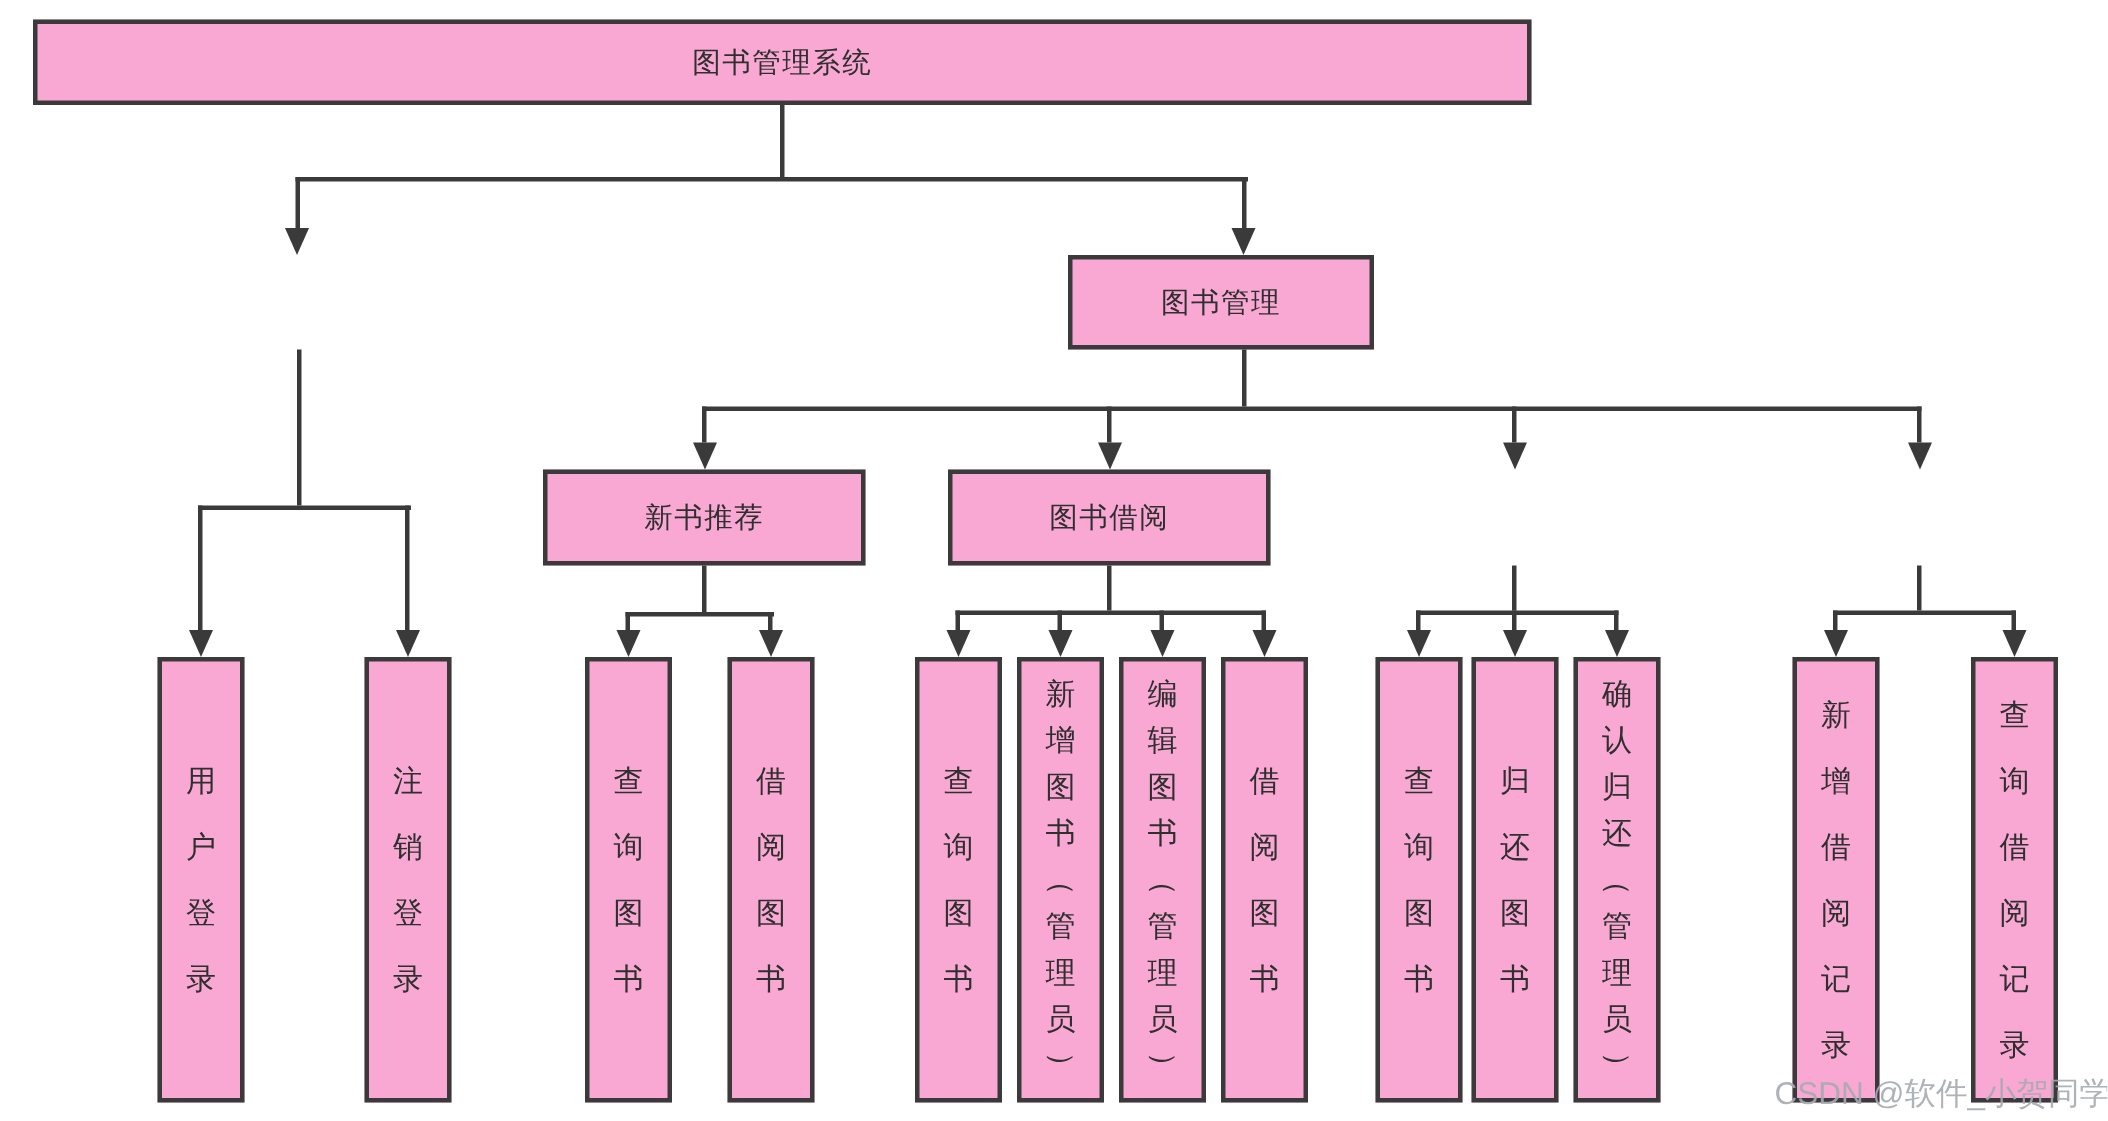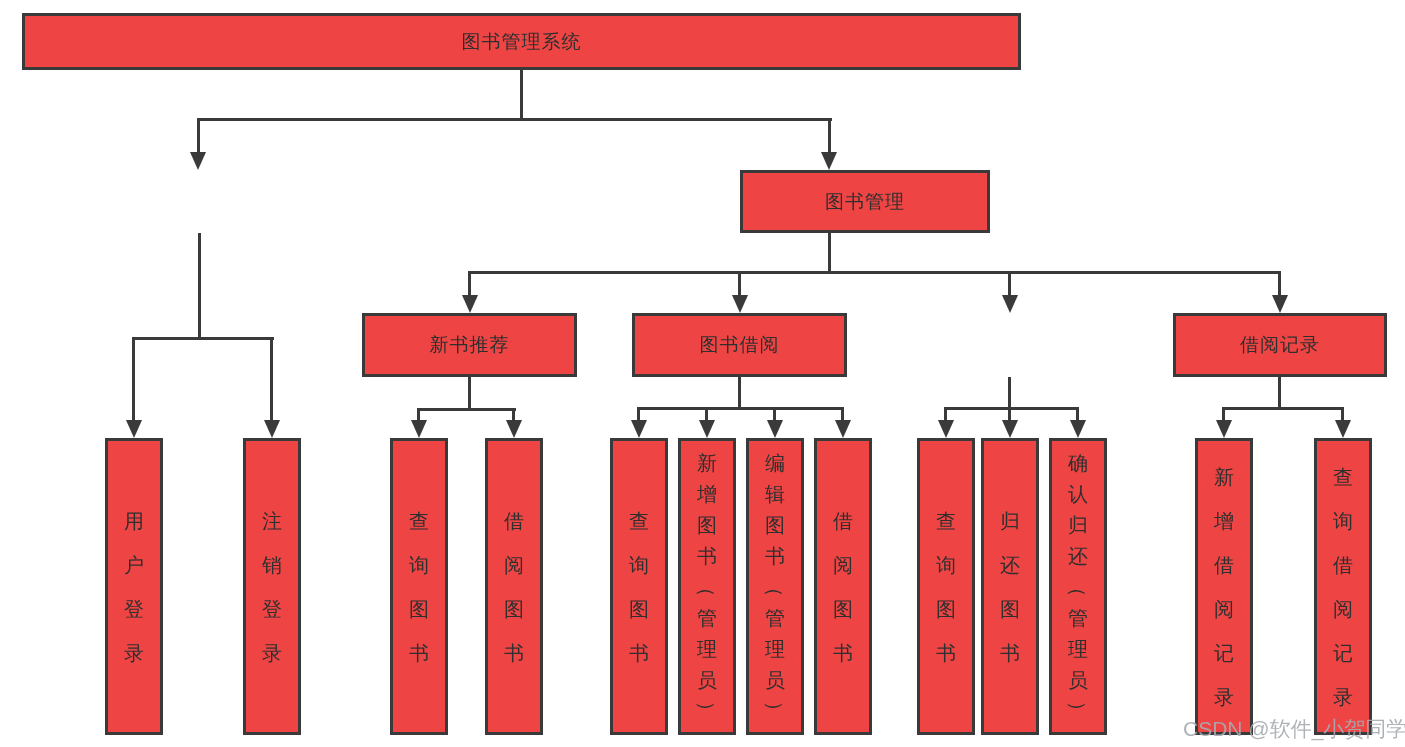--- a/index.html
+++ b/index.html
@@ -12,21 +12,21 @@
   .stage{
     position:relative;
     width:1405px;height:747px;
     background:var(--bg);
     font-family:"Liberation Sans","DejaVu Sans",sans-serif;
     color:var(--text);
     overflow:hidden;
   }
   .box{
     position:absolute;
-    background:#ef4444;
+    background:#f9a8d4;
     border:3px solid var(--line);
     box-sizing:border-box;
     display:flex;align-items:center;justify-content:center;
     font-size:19px;
     letter-spacing:1px;
     color:var(--text);
   }
   .vbox{
     flex-direction:column;
     letter-spacing:0;
@@ -62,21 +62,21 @@
     <span>图书管理系统</span>
   </div>
 
   <div class="vline" style="left:520px;top:69px;height:49px;"></div>
   <div class="hline" style="left:197px;top:118px;width:635px;"></div>
   <div class="vline" style="left:197px;top:118px;height:36px;"></div>
   <div class="arrow" style="left:190px;top:152px;"></div>
   <div class="vline" style="left:828px;top:118px;height:36px;"></div>
   <div class="arrow" style="left:821px;top:152px;"></div>
 
-  <div class="box" style="left:740px;top:170px;width:250px;height:63px;">
+  <div class="box" style="left:712px;top:170px;width:204px;height:63px;">
     <span>图书管理</span>
   </div>
 
   <div class="vline" style="left:198px;top:233px;height:104px;"></div>
   <div class="hline" style="left:132px;top:337px;width:142px;"></div>
   <div class="vline" style="left:132px;top:337px;height:84px;"></div>
   <div class="arrow" style="left:126px;top:420px;"></div>
   <div class="vline" style="left:270px;top:337px;height:84px;"></div>
   <div class="arrow" style="left:264px;top:420px;"></div>
 
@@ -90,23 +90,20 @@
   <div class="arrow" style="left:1002px;top:295px;"></div>
   <div class="vline" style="left:1278px;top:271px;height:24px;"></div>
   <div class="arrow" style="left:1272px;top:295px;"></div>
 
   <div class="box" style="left:632px;top:313px;width:215px;height:64px;">
     <span>图书借阅</span>
   </div>
   <div class="box" style="left:362px;top:313px;width:215px;height:64px;">
     <span>新书推荐</span>
   </div>
-  <div class="box" style="left:1173px;top:313px;width:214px;height:64px;">
-    <span>借阅记录</span>
-  </div>
 
   <div class="vline" style="left:468px;top:377px;height:31px;"></div>
   <div class="hline" style="left:417px;top:408px;width:99px;"></div>
   <div class="vline" style="left:417px;top:408px;height:14px;"></div>
   <div class="arrow" style="left:411px;top:420px;"></div>
   <div class="vline" style="left:512px;top:408px;height:14px;"></div>
   <div class="arrow" style="left:506px;top:420px;"></div>
 
   <div class="vline" style="left:738px;top:377px;height:30px;"></div>
   <div class="hline" style="left:637px;top:407px;width:207px;"></div>

